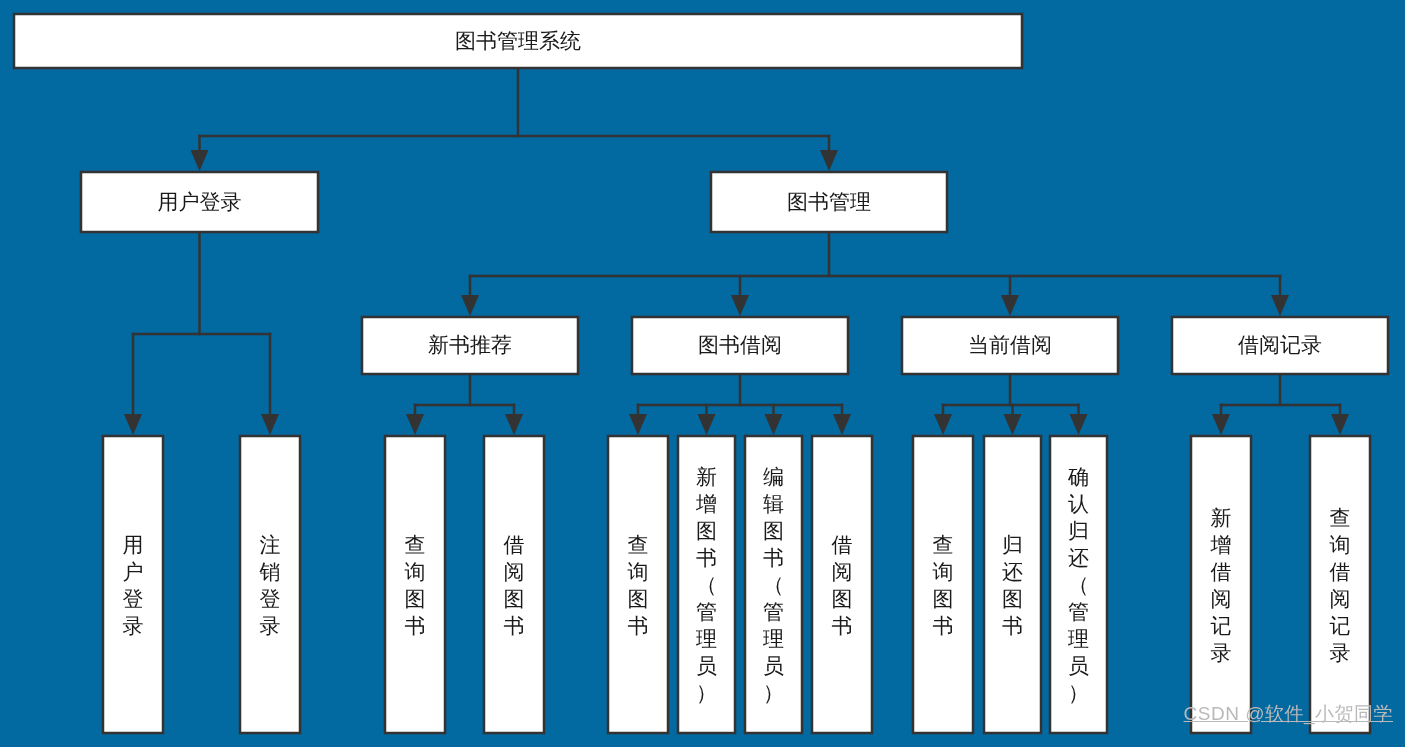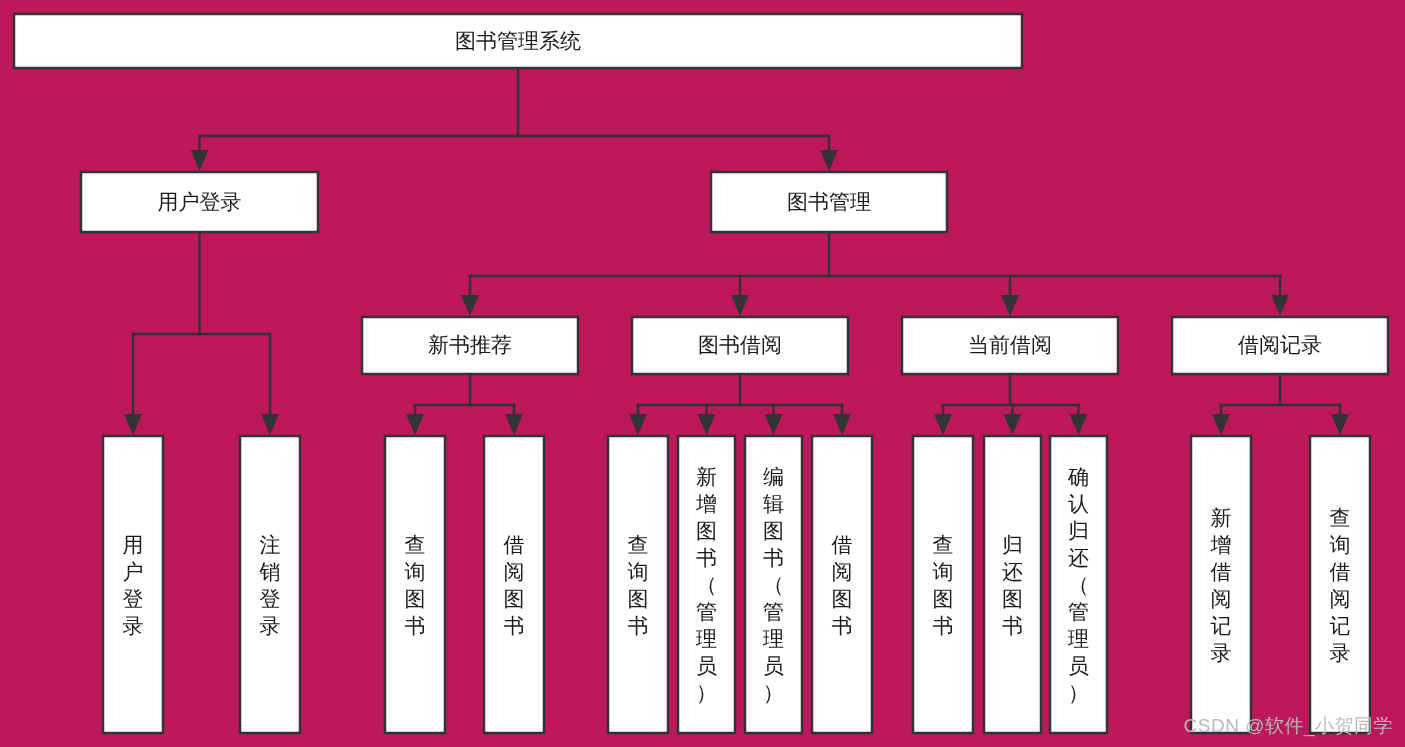--- a/index.html
+++ b/index.html
@@ -8,21 +8,21 @@
     padding: 0;
     background: #ffffff;
   }
   body {
     font-family: "Liberation Sans", "DejaVu Sans", sans-serif;
   }
   #diagram-root {
     position: relative;
     width: 1405px;
     height: 747px;
-    background: #be185d;
+    background: #0369a1;
     overflow: hidden;
   }
   svg#tree-svg {
     position: absolute;
     left: 0;
     top: 0;
     width: 1405px;
     height: 747px;
     display: block;
   }
@@ -50,27 +50,28 @@
   }
   .node-label-v {
     font-family: "Liberation Sans", "DejaVu Sans", sans-serif;
     font-size: 21px;
     fill: #1a1a1a;
     text-anchor: middle;
   }
   .watermark-text {
     position: absolute;
     right: 12px;
-    bottom: 8px;
+    bottom: 20px;
     font-family: "Liberation Sans", "DejaVu Sans", sans-serif;
     font-size: 19px;
     color: #b9b9b9;
     letter-spacing: 0.5px;
     white-space: nowrap;
     user-select: none;
+    text-decoration: underline;
   }
 </style>
 </head>
 <body>
 
 <div id="diagram-root">
   <svg id="tree-svg" viewBox="0 0 1405 747">
     <g id="edges-layer">
         <g>
           <path class="connector" d="M 518 68 L 518 136"></path>

